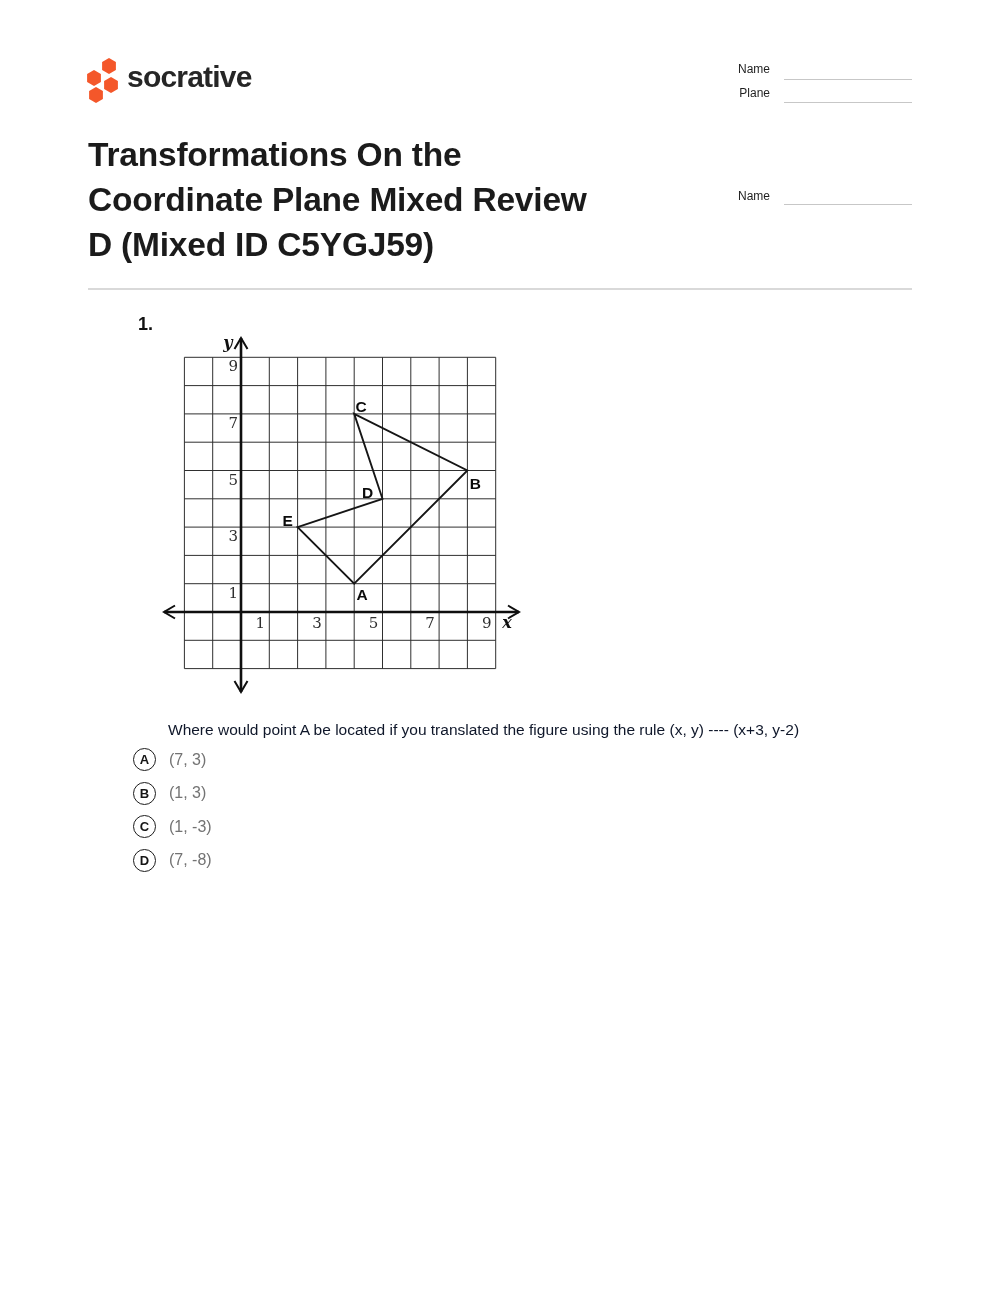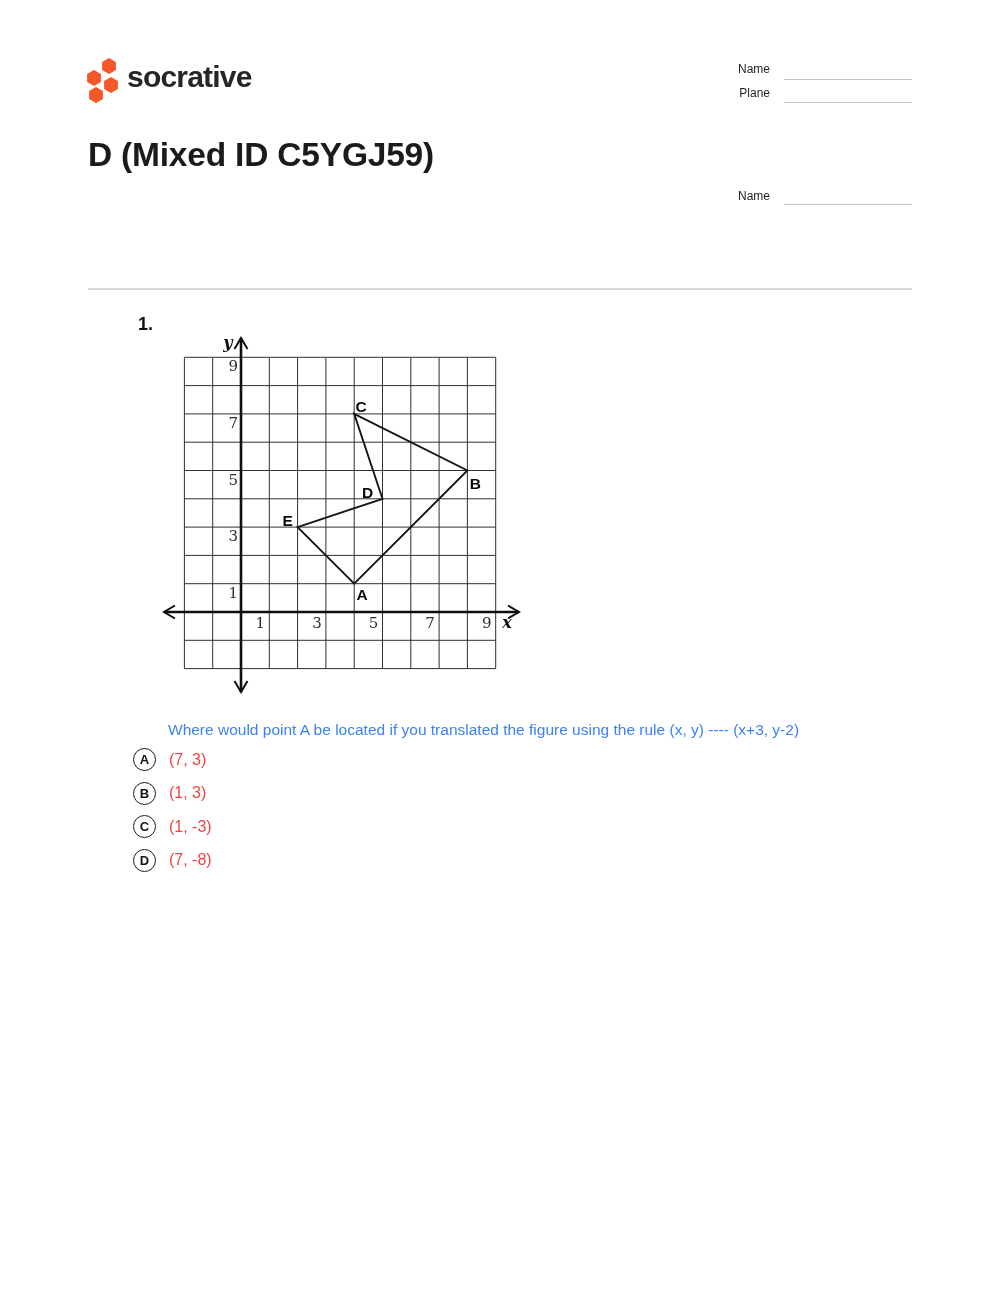--- a/index.html
+++ b/index.html
@@ -38,30 +38,30 @@
     background:#d9d9d9;
   }
   
   .qnum {
     position:absolute; left:138px; top:314px;
     font-size:18px; font-weight:700; color:#101010;
   }
   .figure { position:absolute; left:160px; top:330px; width:370px; height:370px; }
   .qtext {
     position:absolute; left:168px; top:721px; width:780px;
-    font-size:15.5px; color:#3b82f6;
+    font-size:15.5px; color:#0f172a;
   }
   .options { position:absolute; left:133px; top:748px; }
   .opt-row { display:flex; align-items:center; height:23px; margin-bottom:10.5px; }
   .opt-circle {
     width:23px; height:23px; border:1.8px solid #1c1c1c; border-radius:50%;
     box-sizing:border-box; display:flex; align-items:center; justify-content:center;
     font-size:13px; font-weight:700; color:#141414; flex:0 0 auto;
   }
-  .opt-text { margin-left:13px; font-size:16px; color:#ef4444; }
+  .opt-text { margin-left:13px; font-size:16px; color:#737373; }
 </style>
 </head>
 <body>
 
 <div class="page">
 
   <svg class="logo-svg" width="36" height="50" viewBox="0 0 36 50">
     <polygon class="hex" points="24,2 30.9,6 30.9,14 24,18 17.1,14 17.1,6" fill="#F4572A"></polygon>
     <polygon class="hex" points="9,14 15.9,18 15.9,26 9,30 2.1,26 2.1,18" fill="#F4572A"></polygon>
     <polygon class="hex" points="26,21 32.9,25 32.9,33 26,37 19.1,33 19.1,25" fill="#F4572A"></polygon>
@@ -70,20 +70,22 @@
   <div class="brand" style="color: rgb(38, 38, 38);">socrative</div>
 
   <div class="flabel flabel-name">Name</div>
   <div class="fline fline-name"></div>
   <div class="flabel flabel-date">Plane</div>
   <div class="fline fline-date"></div>
   <div class="flabel flabel-score">Name</div>
   <div class="fline fline-score"></div>
 
   <div class="title">
+    <div>Transformations On the</div>
+    <div>Coordinate Plane Mixed Review</div>
     <div>D (Mixed ID C5YGJ59)</div>
   </div>
 
   <div class="divider"></div>
 
   <div class="qnum">1.</div>
 
   <div class="figure">
     <svg id="figure-svg" width="370" height="370" viewBox="0 0 370 370">
         <g stroke="#2f2f2f" stroke-width="1">

